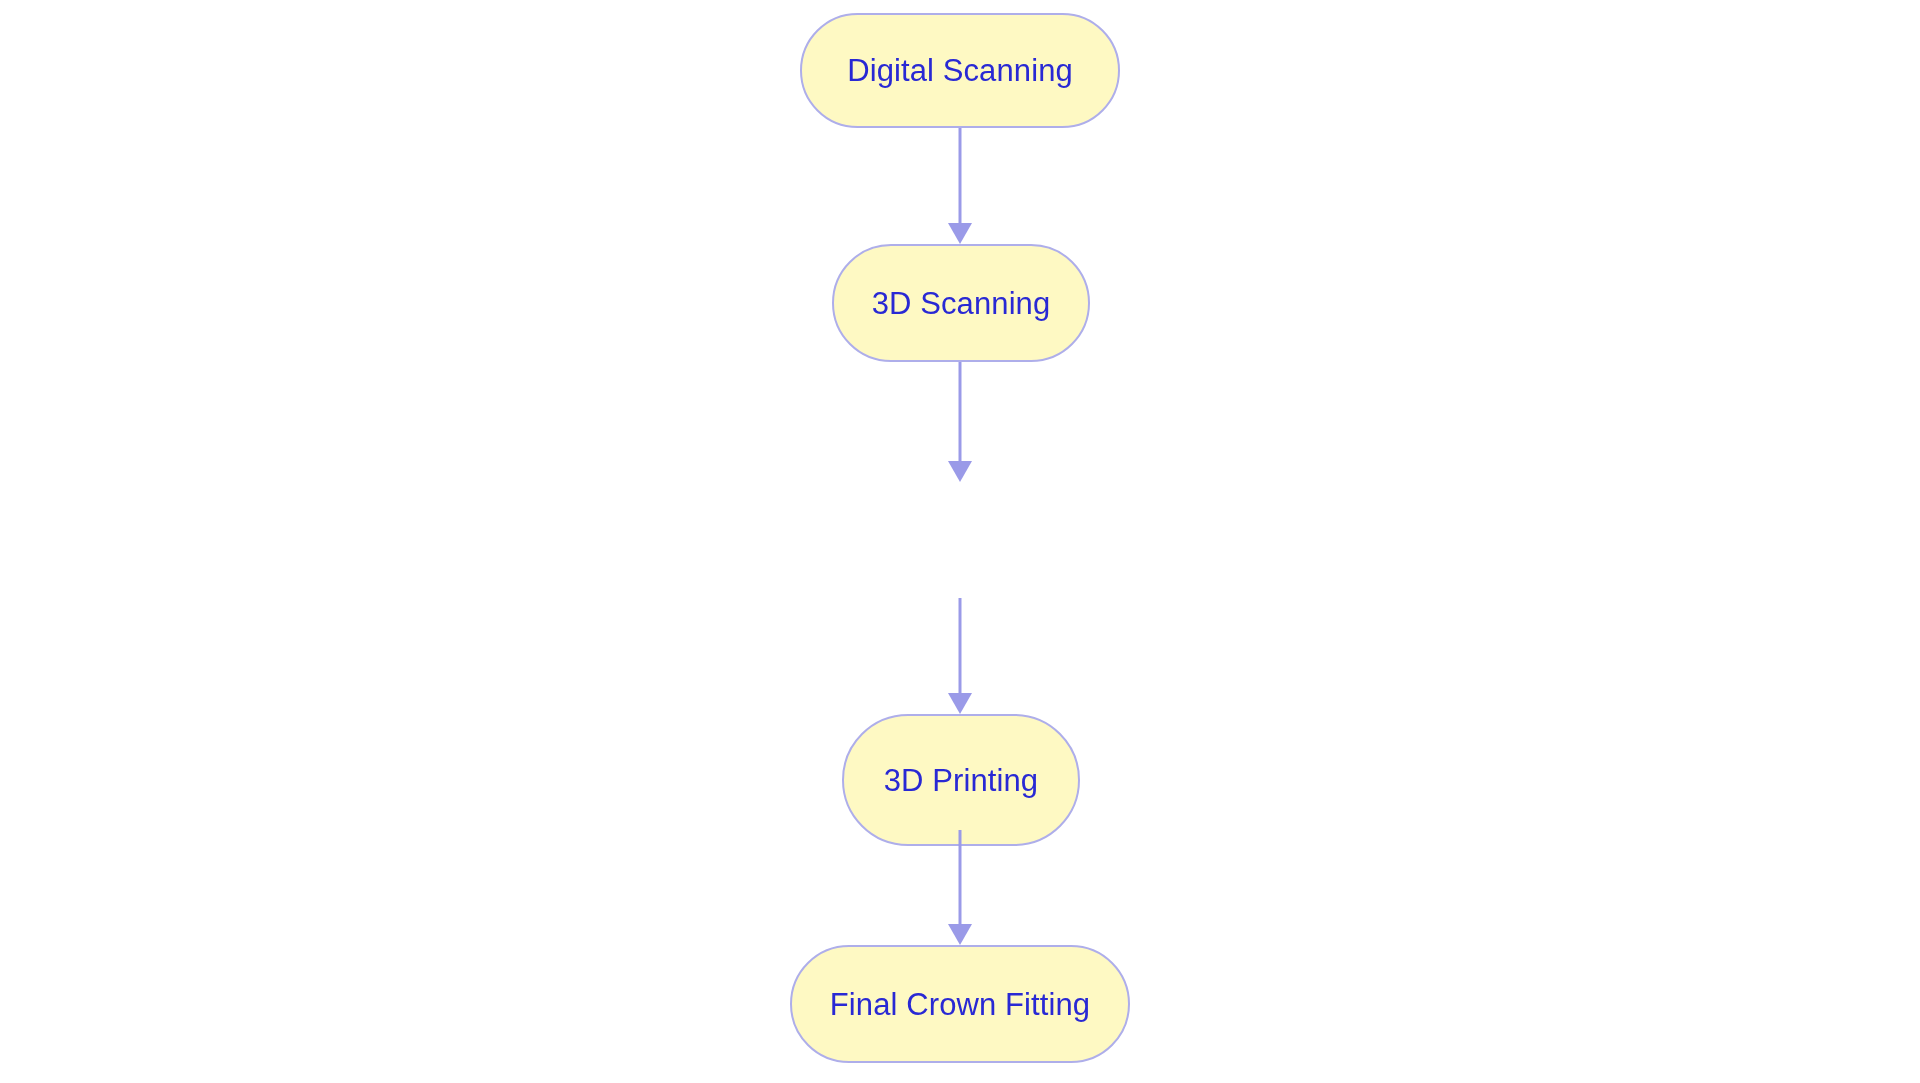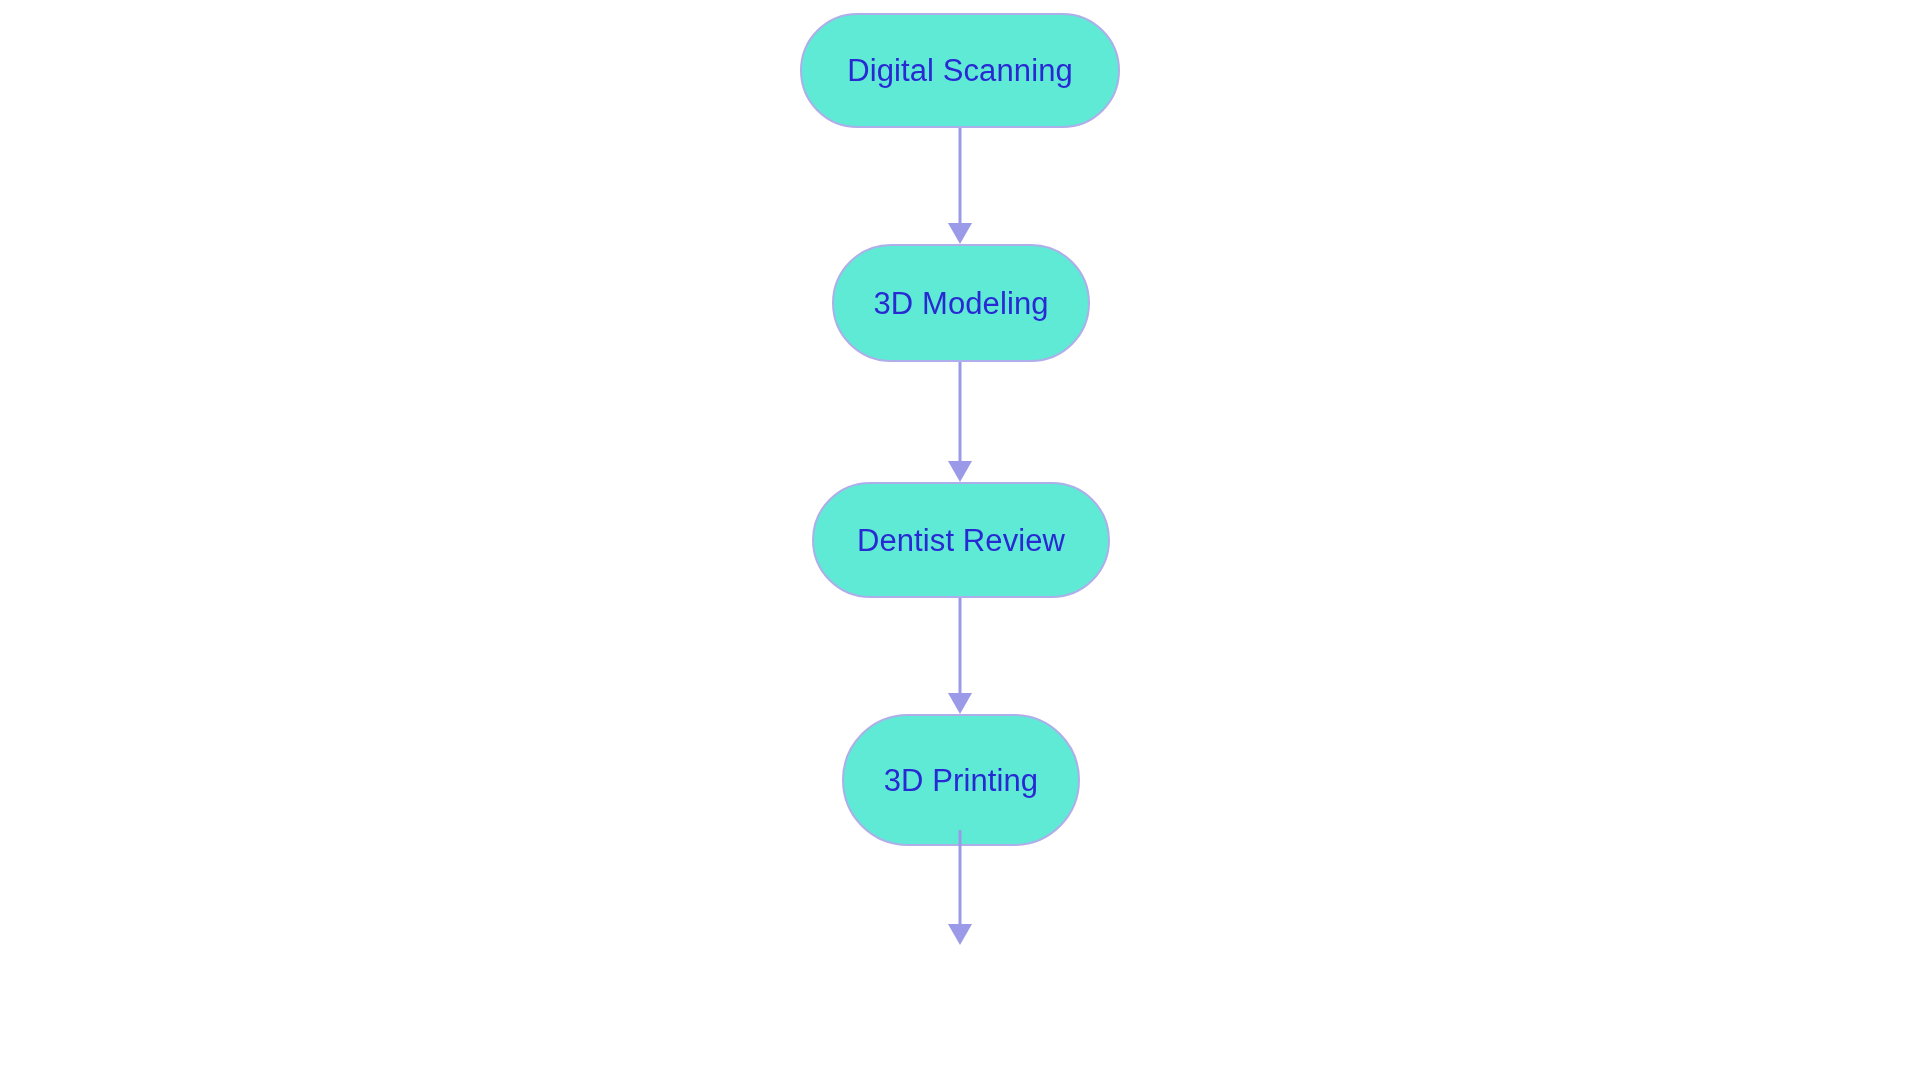--- a/index.html
+++ b/index.html
@@ -20,21 +20,21 @@
     height: 1083px;
     background: #ffffff;
   }
 
   .flow-node {
     position: absolute;
     box-sizing: border-box;
     display: flex;
     align-items: center;
     justify-content: center;
-    background: #5eead4;
+    background: #fef9c3;
     border: 2px solid #aeaeea;
     border-radius: 999px;
     color: #2929d4;
     font-size: 31px;
     font-weight: 400;
     letter-spacing: 0.1px;
     line-height: 1;
     white-space: nowrap;
     user-select: none;
   }
@@ -64,46 +64,46 @@
   </div>
 
   <div class="flow-connector" style="left:947px; top:128px; height:116px;">
     <svg width="26" height="116" viewBox="0 0 26 116" xmlns="http://www.w3.org/2000/svg">
       <line x1="13" y1="0" x2="13" y2="96" stroke="#9a9ae8" stroke-width="3"></line>
       <polygon points="1,95 25,95 13,116" fill="#9a9ae8"></polygon>
     </svg>
   </div>
 
   <div class="flow-node" style="left:832px; top:244px; width:258px; height:118px;">
-    <span class="flow-node-label">3D Modeling</span>
+    <span class="flow-node-label">3D Scanning</span>
   </div>
 
   <div class="flow-connector" style="left:947px; top:362px; height:120px;">
     <svg width="26" height="120" viewBox="0 0 26 120" xmlns="http://www.w3.org/2000/svg">
       <line x1="13" y1="0" x2="13" y2="100" stroke="#9a9ae8" stroke-width="3"></line>
       <polygon points="1,99 25,99 13,120" fill="#9a9ae8"></polygon>
     </svg>
   </div>
 
-  <div class="flow-node" style="left:812px; top:482px; width:298px; height:116px;">
-    <span class="flow-node-label">Dentist Review</span>
-  </div>
 
   <div class="flow-connector" style="left:947px; top:598px; height:116px;">
     <svg width="26" height="116" viewBox="0 0 26 116" xmlns="http://www.w3.org/2000/svg">
       <line x1="13" y1="0" x2="13" y2="96" stroke="#9a9ae8" stroke-width="3"></line>
       <polygon points="1,95 25,95 13,116" fill="#9a9ae8"></polygon>
     </svg>
   </div>
 
   <div class="flow-node" style="left:842px; top:714px; width:238px; height:132px;">
     <span class="flow-node-label">3D Printing</span>
   </div>
 
   <div class="flow-connector" style="left:947px; top:830px; height:115px;">
     <svg width="26" height="115" viewBox="0 0 26 115" xmlns="http://www.w3.org/2000/svg">
       <line x1="13" y1="0" x2="13" y2="95" stroke="#9a9ae8" stroke-width="3"></line>
       <polygon points="1,94 25,94 13,115" fill="#9a9ae8"></polygon>
     </svg>
   </div>
 
+  <div class="flow-node" style="left:790px; top:945px; width:340px; height:118px;">
+    <span class="flow-node-label">Final Crown Fitting</span>
+  </div>
 
 </div>
 
 </body></html>

